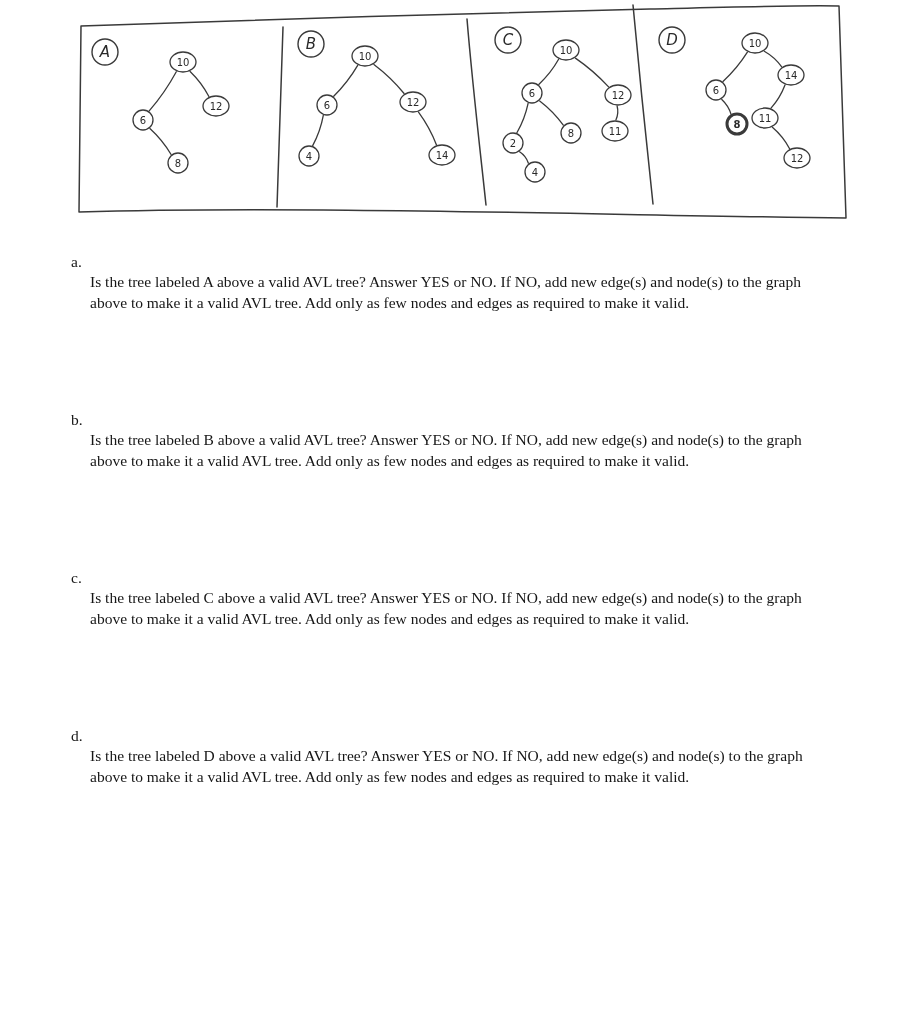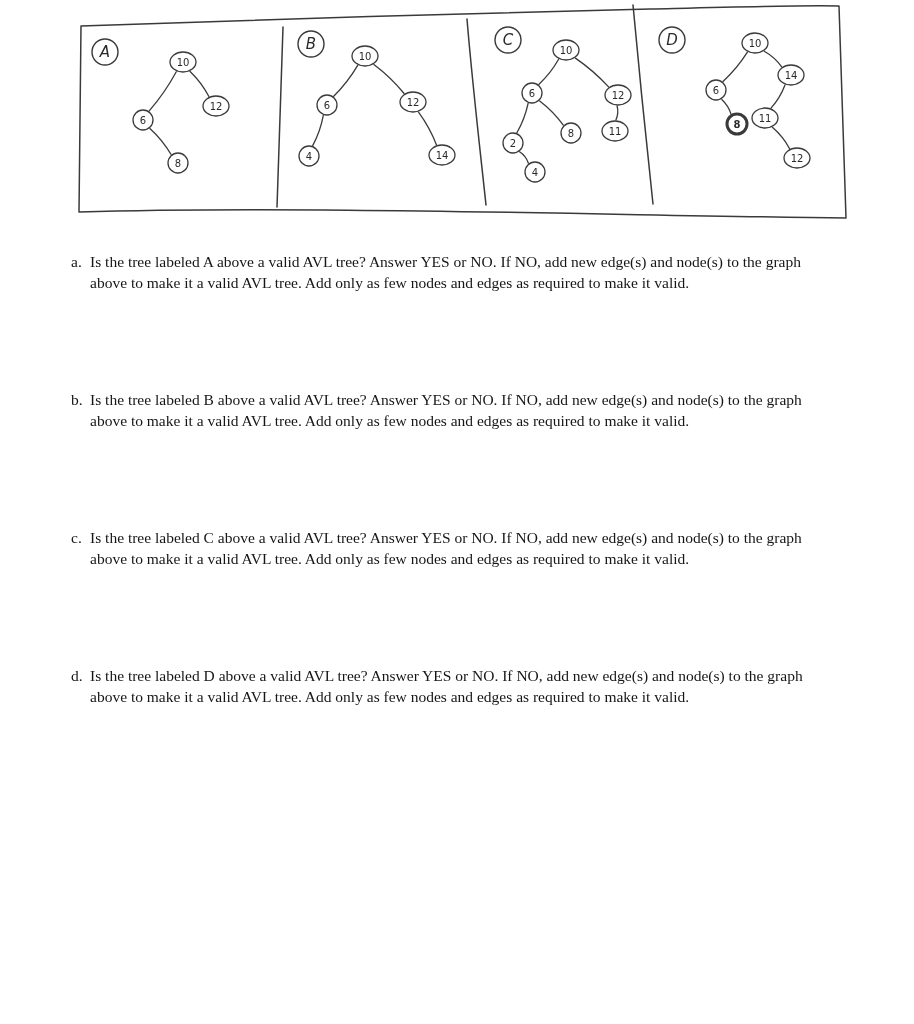--- a/index.html
+++ b/index.html
@@ -75,20 +75,21 @@
     margin-bottom: 96px;
     font-size: 15.5px;
     line-height: 21px;
   }
   .q-marker {
     flex: none;
     width: 19px;
   }
   .q-text {
     width: 740px;
+    margin-top: 20px;
   }
 </style>
 </head>
 <body>
 
 <div class="page">
 
   <svg id="figure-svg" width="914" height="232" viewBox="0 0 914 232">
     <path class="ink" d="M81,26 C260,20 470,13 650,9 C730,7 800,5 839,6 L846,218 C640,216 300,205 79,212 Z"></path>
     <path class="ink" d="M283,27 C281,85 279,145 277,207"></path>

